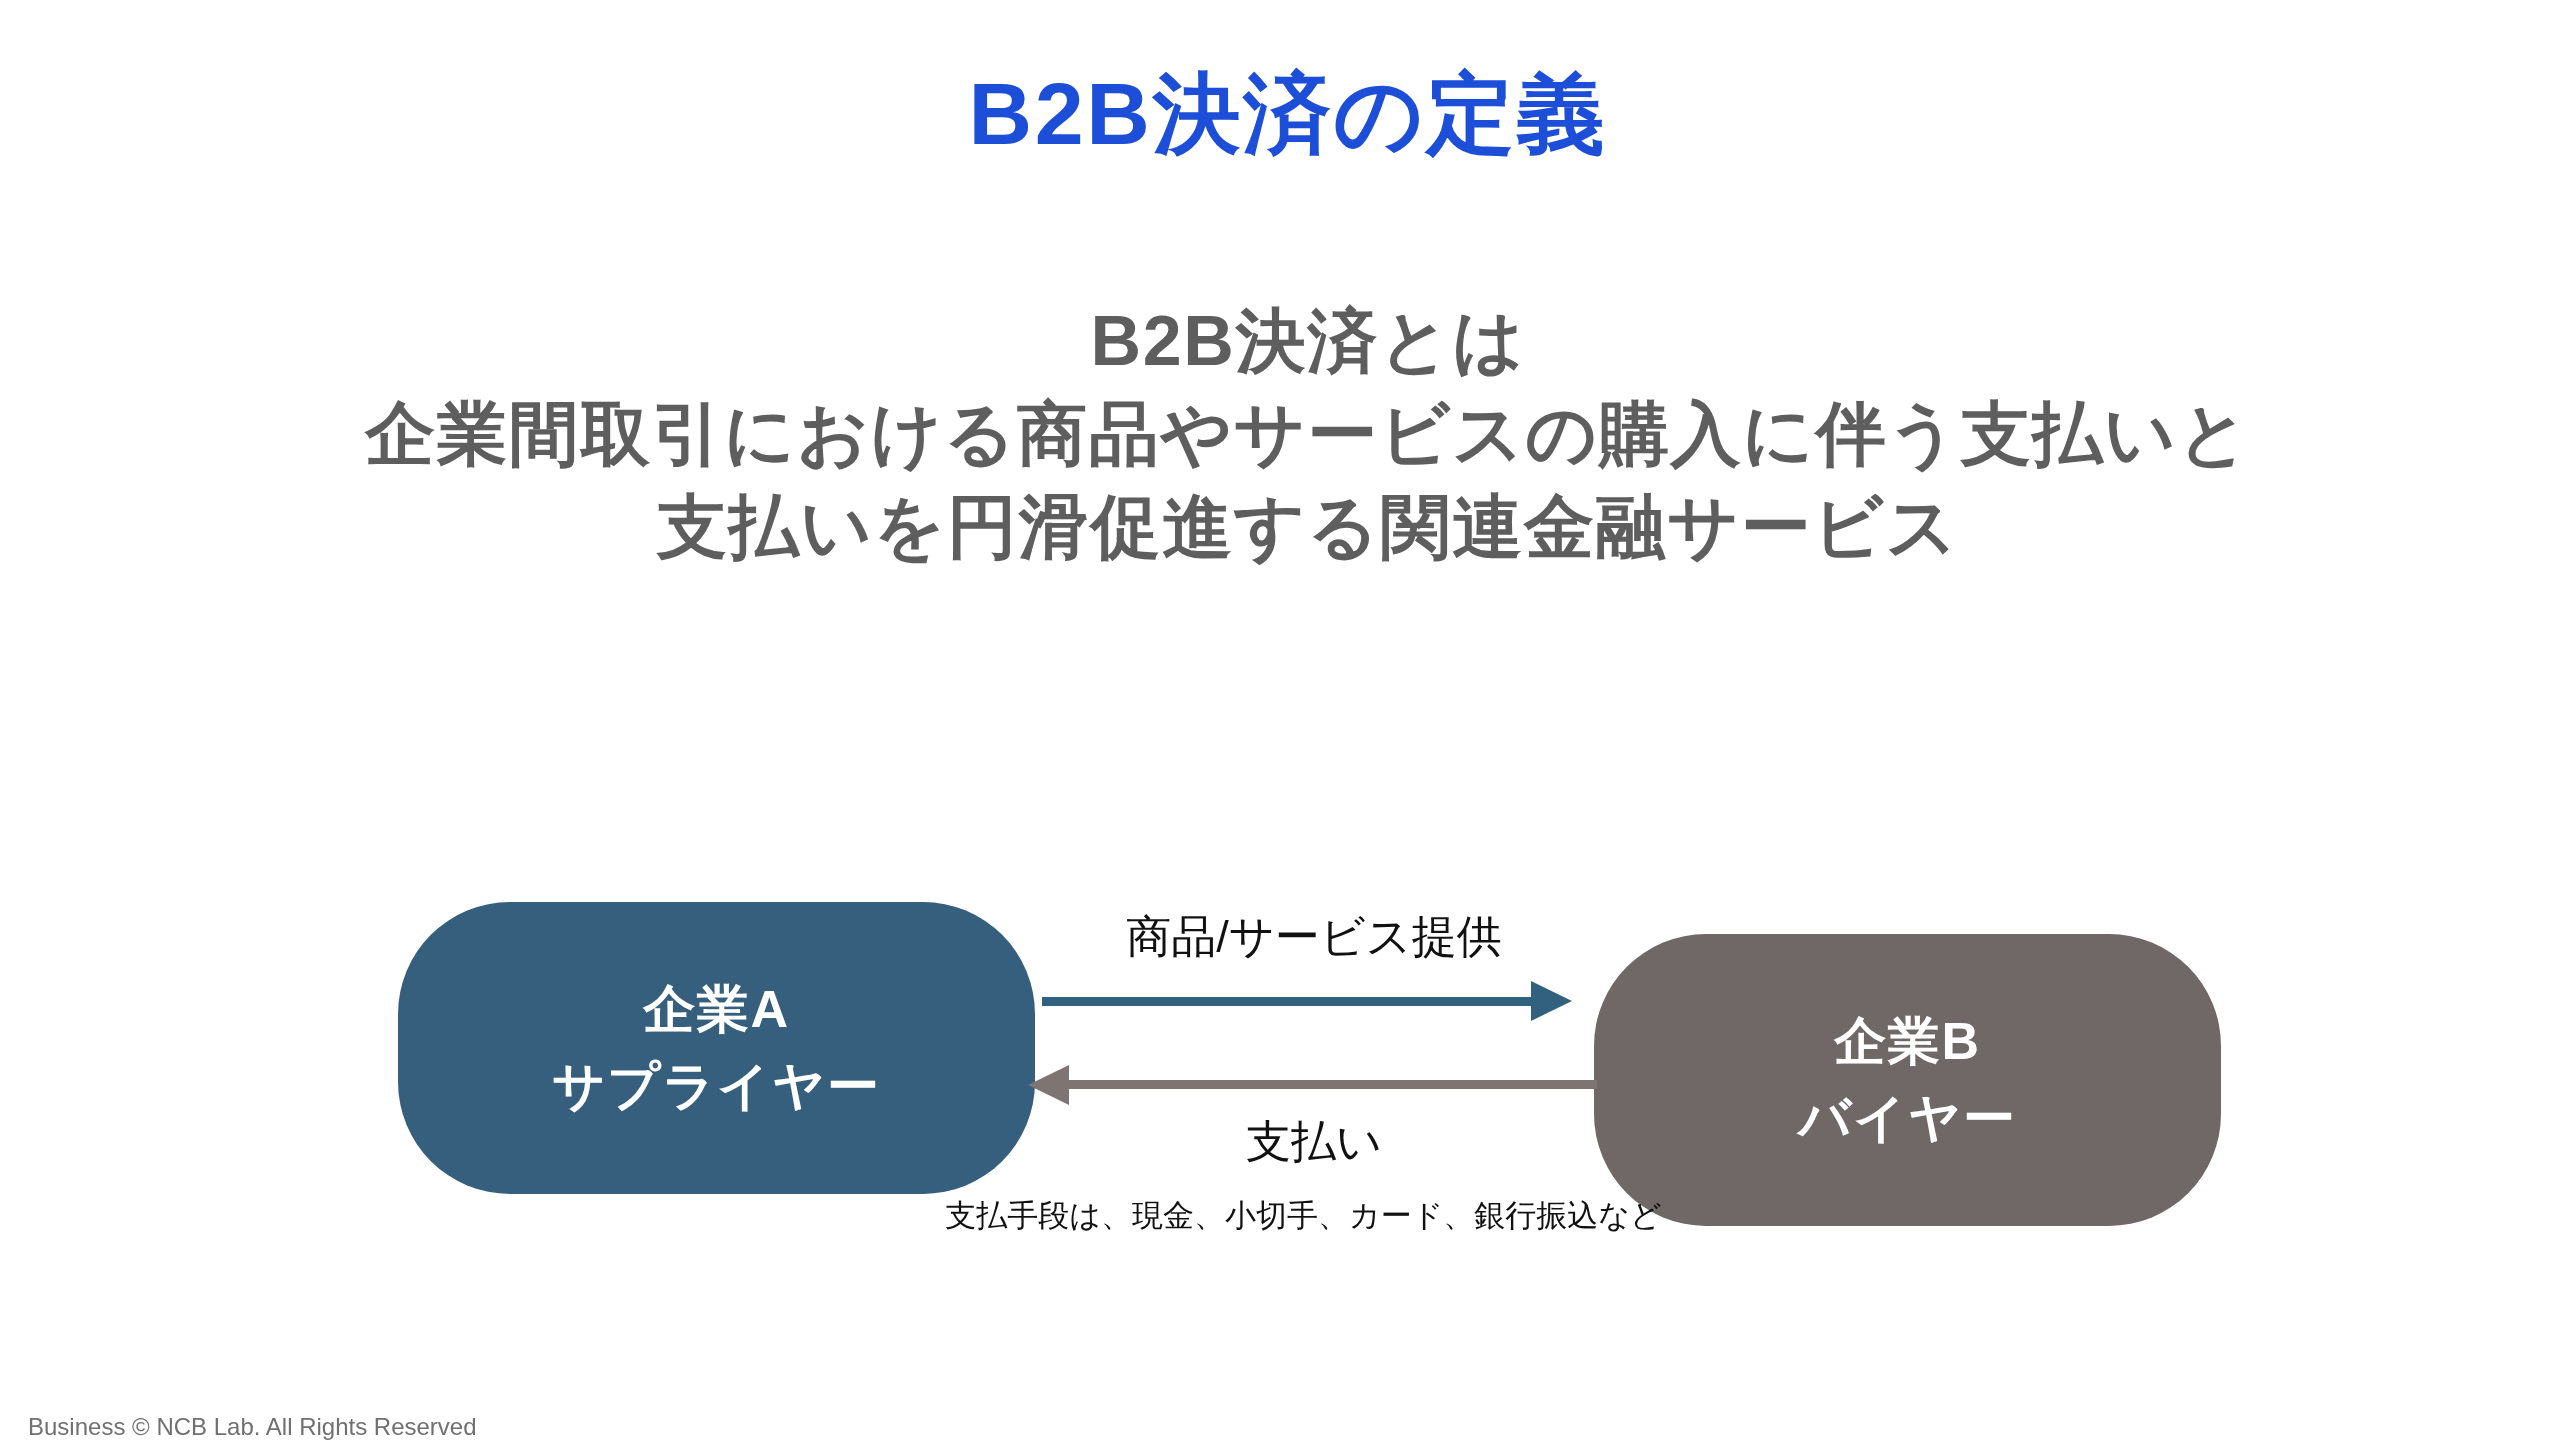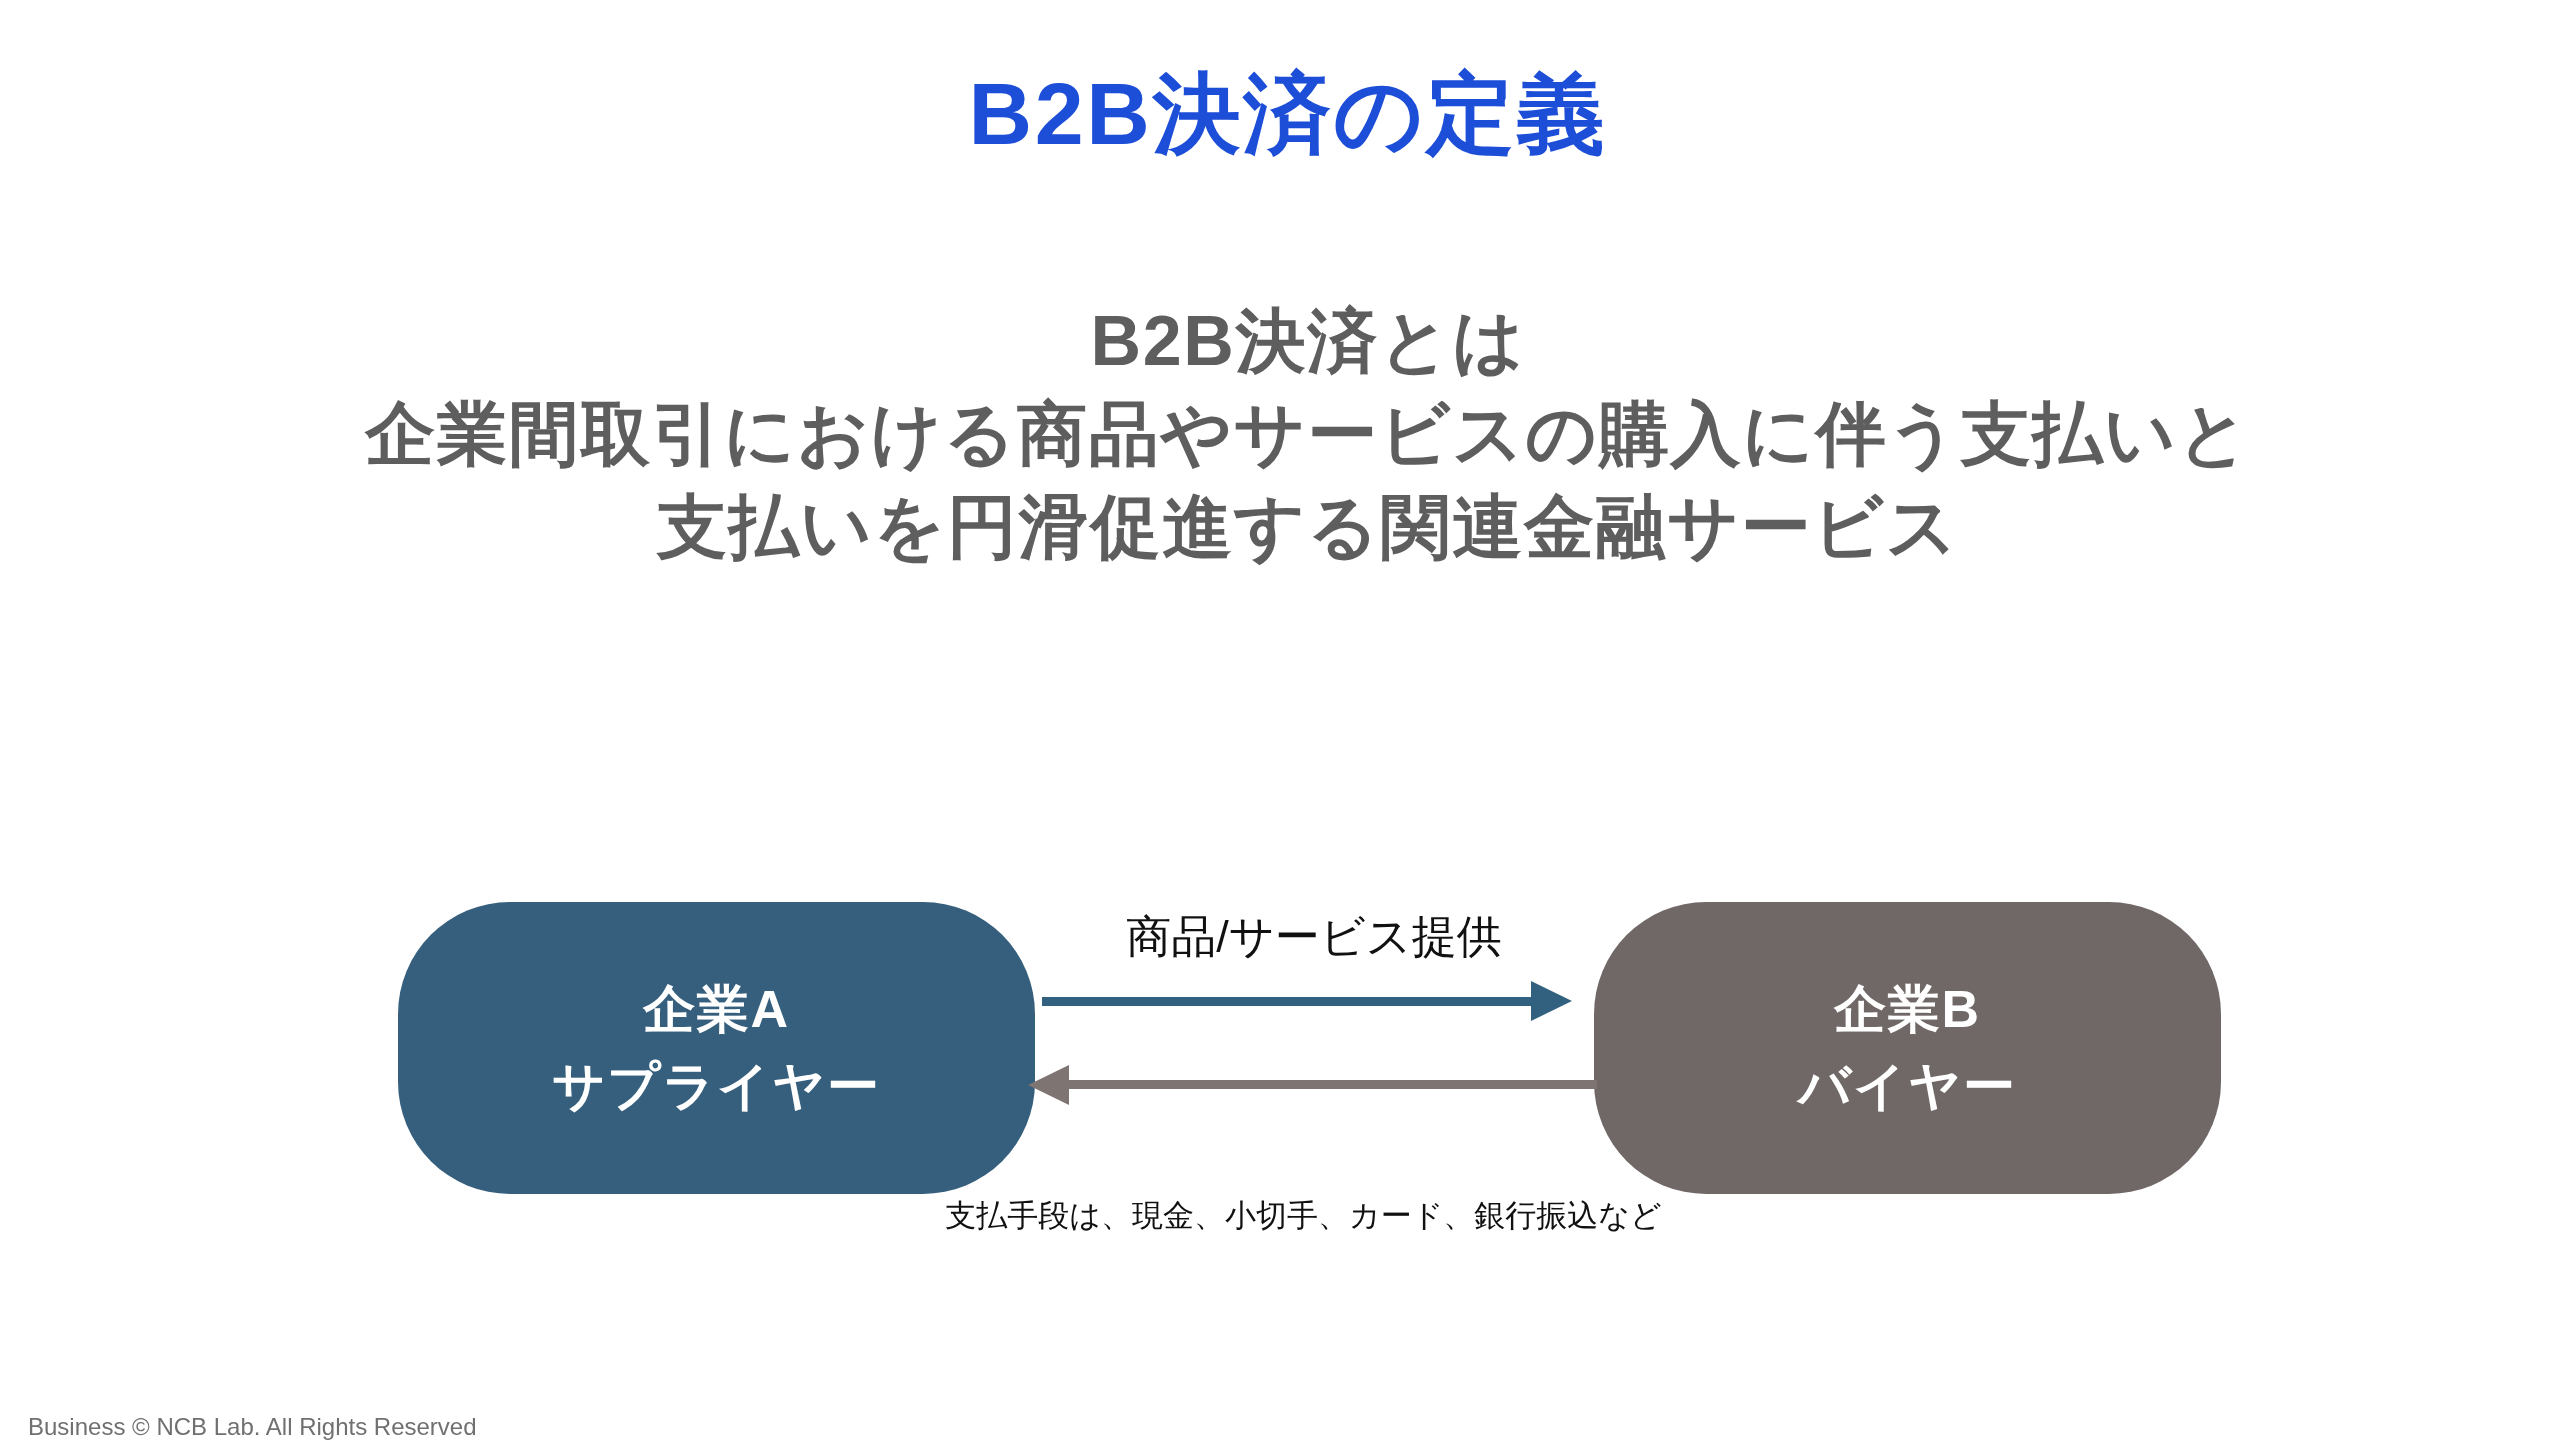--- a/index.html
+++ b/index.html
@@ -57,20 +57,21 @@
   }
   .pill-supplier {
     left: 398px;
     width: 637px;
     background: #355f7d;
   }
   .pill-buyer {
     left: 1594px;
     width: 627px;
     background: #6f6866;
+    margin-top: 32px;
   }
   .arrow-label-top {
     position: absolute;
     left: 1035px;
     top: 907px;
     width: 558px;
     text-align: center;
     font-size: 45px;
     font-weight: 400;
     color: #111111;
@@ -164,19 +165,20 @@
   </div>
 
   <div class="arrow-label-top">商品/サービス提供</div>
 
   <div class="arrow-line-top"></div>
   <div class="arrow-head-right"></div>
 
   <div class="arrow-head-left"></div>
   <div class="arrow-line-bottom"></div>
 
+  <div class="arrow-label-bottom">支払い</div>
 
   <div class="payment-caption">支払手段は、現金、小切手、カード、銀行振込など</div>
 
   <div class="copyright-footer">Business © NCB Lab. All Rights Reserved</div>
 
 </div>
 
 
 </body></html>

